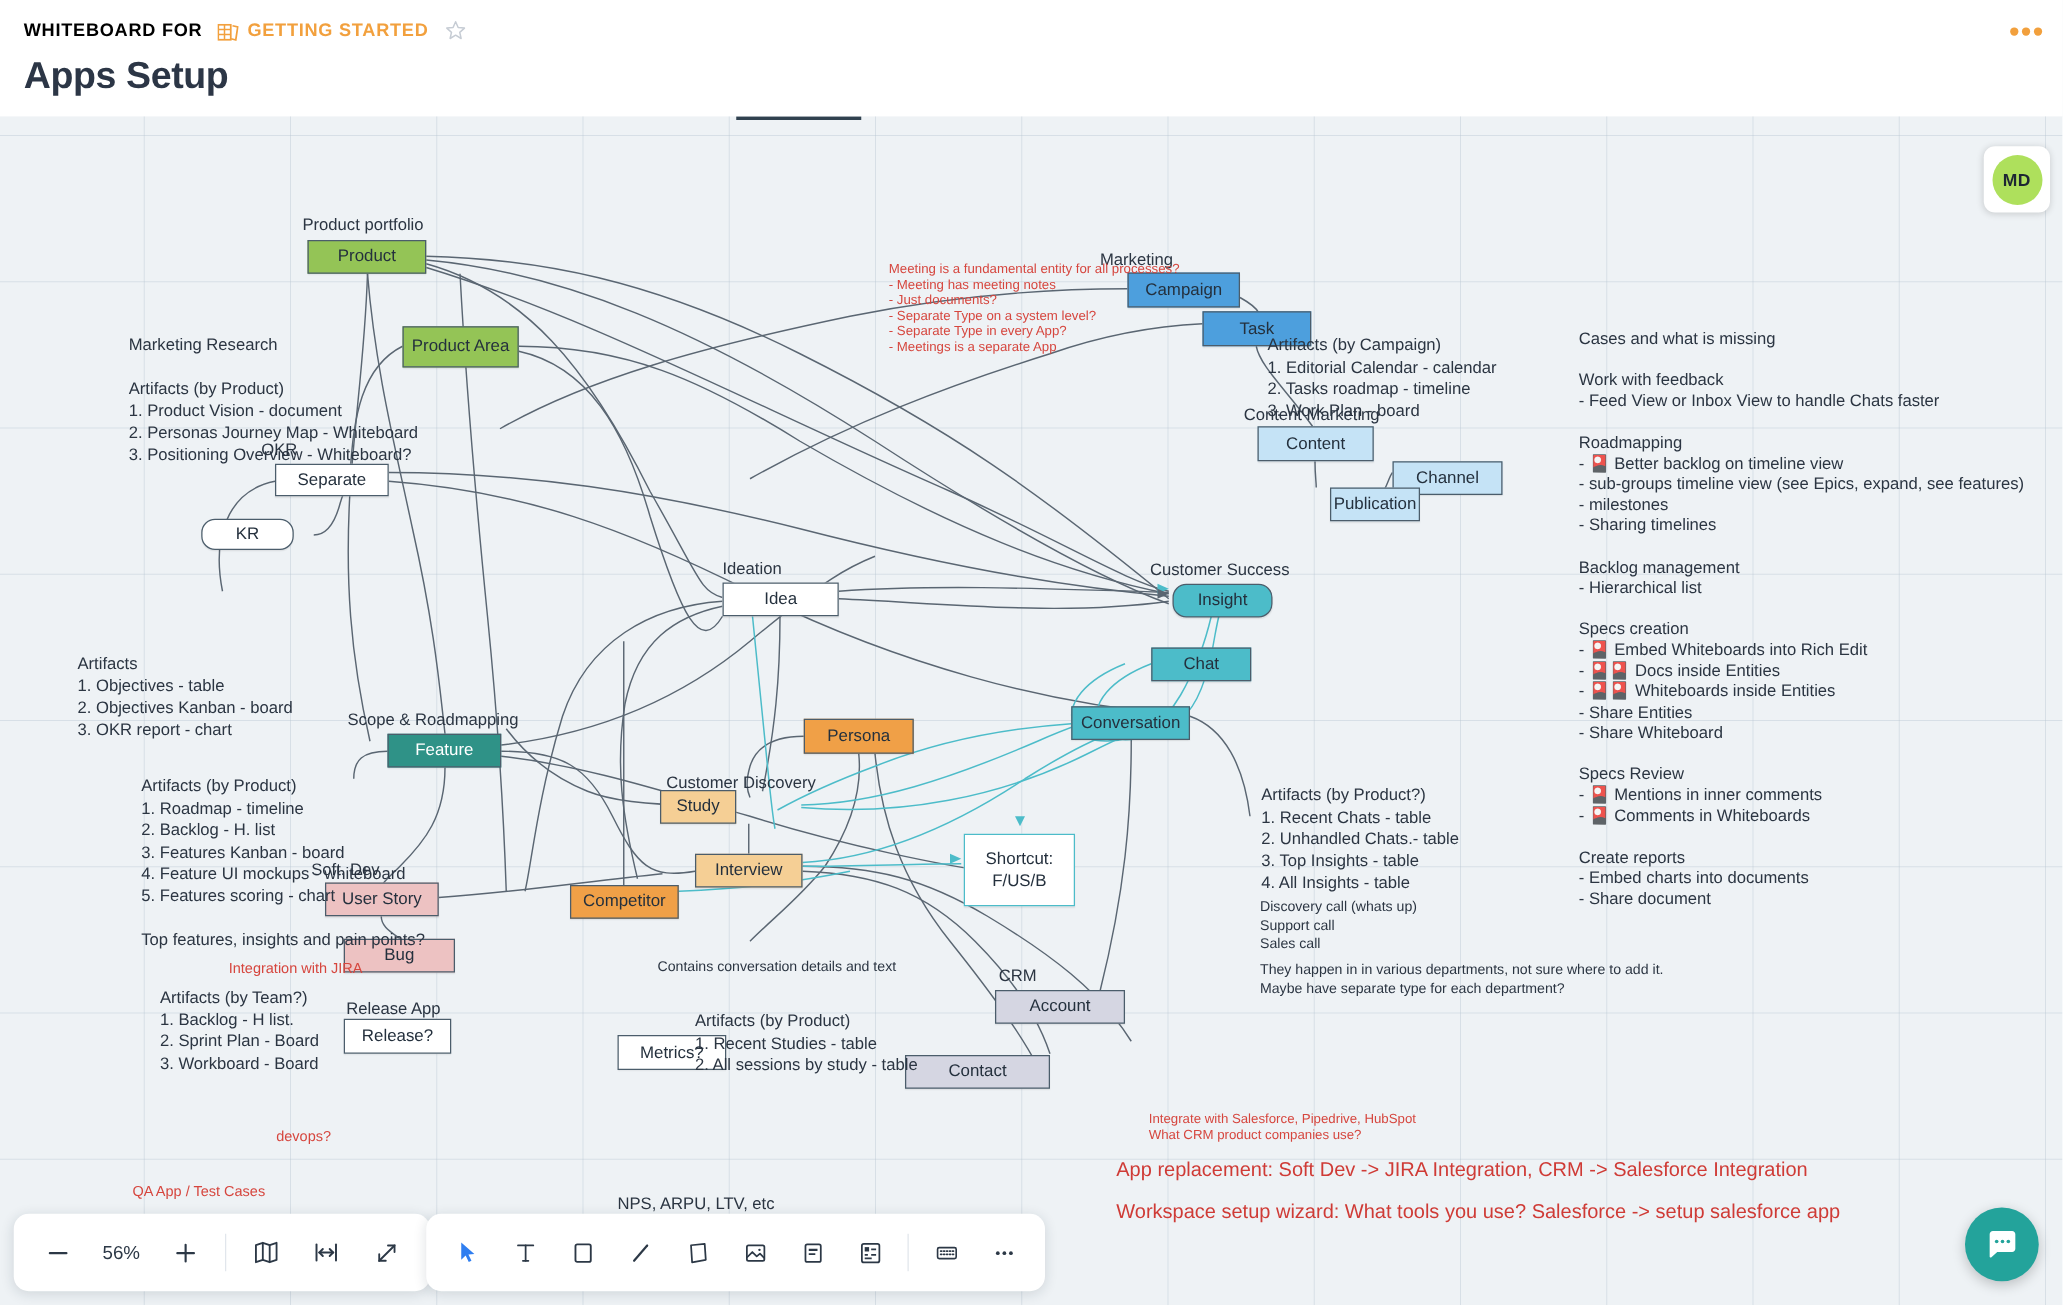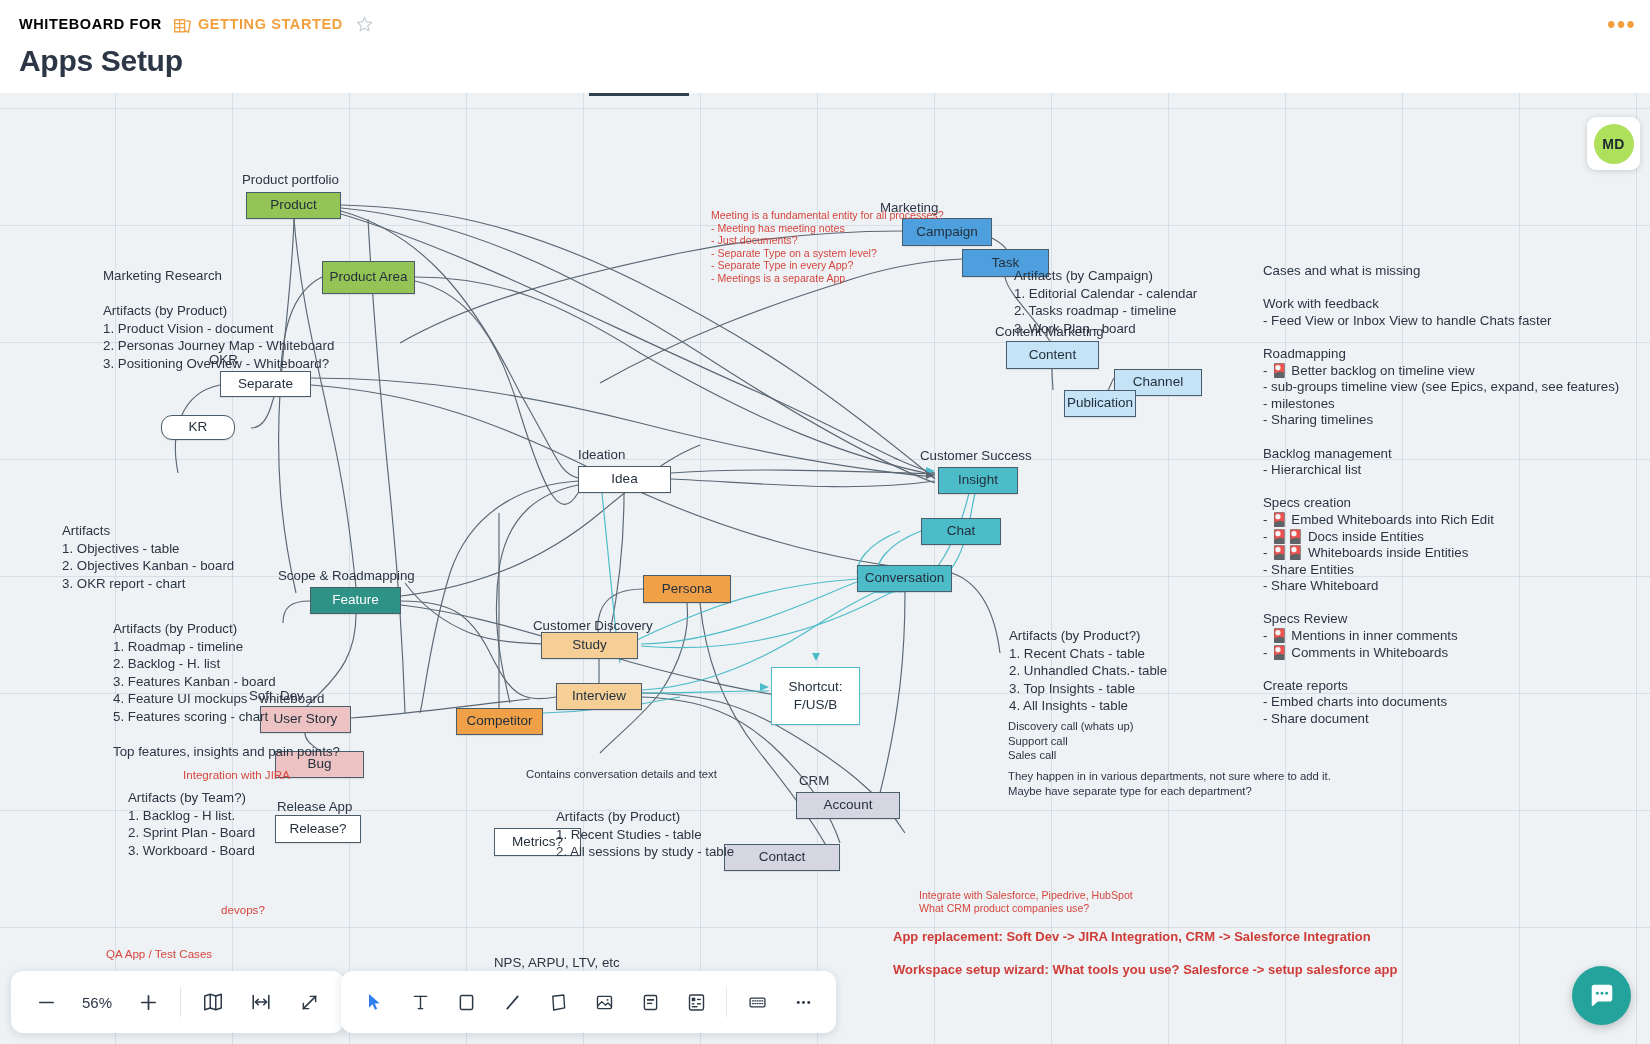--- a/index.html
+++ b/index.html
@@ -77,21 +77,21 @@
     flex-direction: column; line-height: 1.35;
   }
 
   
   .txt {
     position: absolute; font-size: 13.3px; color: #2b3542;
     line-height: 17.5px; white-space: pre; cursor: default;
   }
   .txt.small { font-size: 11.3px; line-height: 14.5px; }
   .txt.red   { color: #d6463e; font-size: 10.6px; line-height: 12.6px; font-weight: 500;}
-  .txt.red-md{ color: #cf3b36; font-size: 13px; line-height: 16px; font-weight: 700;}
+  .txt.red-md{ color: #cf3b36; font-size: 16px; line-height: 16px; font-weight: 400;}
   .txt.red-sm{ color: #d6463e; font-size: 11.6px; font-weight: 400;}
   .txt.lbl   { font-size: 13.3px; color: #2b3542; }
 
   
   #avatar-card {
     position: absolute; right: 10px; top: 24px;
     width: 53px; height: 53px; border-radius: 9px;
     background: #fff; box-shadow: 0 1px 6px rgba(0,0,0,0.16);
     display: flex; align-items: center; justify-content: center; z-index: 30;
   }
@@ -281,33 +281,33 @@
         </div>
         <div class="node lblue" style="left: 1006px; top: 248px; width: 93px; height: 28px;">
           <span>Content</span>
         </div>
         <div class="node lblue" style="left: 1114px; top: 276px; width: 88px; height: 27px;">
           <span>Channel</span>
         </div>
         <div class="node lblue" style="left: 1024px; top: 297px; width: 72px; height: 27px; margin-left: 40px;">
           <span>Publication</span>
         </div>
-        <div class="node teal" style="left: 938px; top: 374px; width: 80px; height: 27px;">
+        <div class="node teal" style="left: 938px; top: 374px; width: 80px; height: 27px; border-radius: 11px;">
           <span>Insight</span>
         </div>
         <div class="node teal" style="left: 921px; top: 425px; width: 80px; height: 27px;">
           <span>Chat</span>
         </div>
         <div class="node teal" style="left: 857px; top: 472px; width: 95px; height: 27px;">
           <span>Conversation</span>
         </div>
         <div class="node orange" style="left: 643px; top: 482px; width: 88px; height: 28px;">
           <span>Persona</span>
         </div>
-        <div class="node lorange" style="left: 541px; top: 539px; width: 97px; height: 27px;">
+        <div class="node lorange" style="left: 528px; top: 539px; width: 61px; height: 27px;">
           <span>Study</span>
         </div>
         <div class="node lorange" style="left: 556px; top: 590px; width: 86px; height: 27px;">
           <span>Interview</span>
         </div>
         <div class="node orange" style="left: 456px; top: 615px; width: 87px; height: 27px;">
           <span>Competitor</span>
         </div>
         <div class="node gray" style="left: 796px; top: 699px; width: 104px; height: 27px;">
           <span>Account</span>

